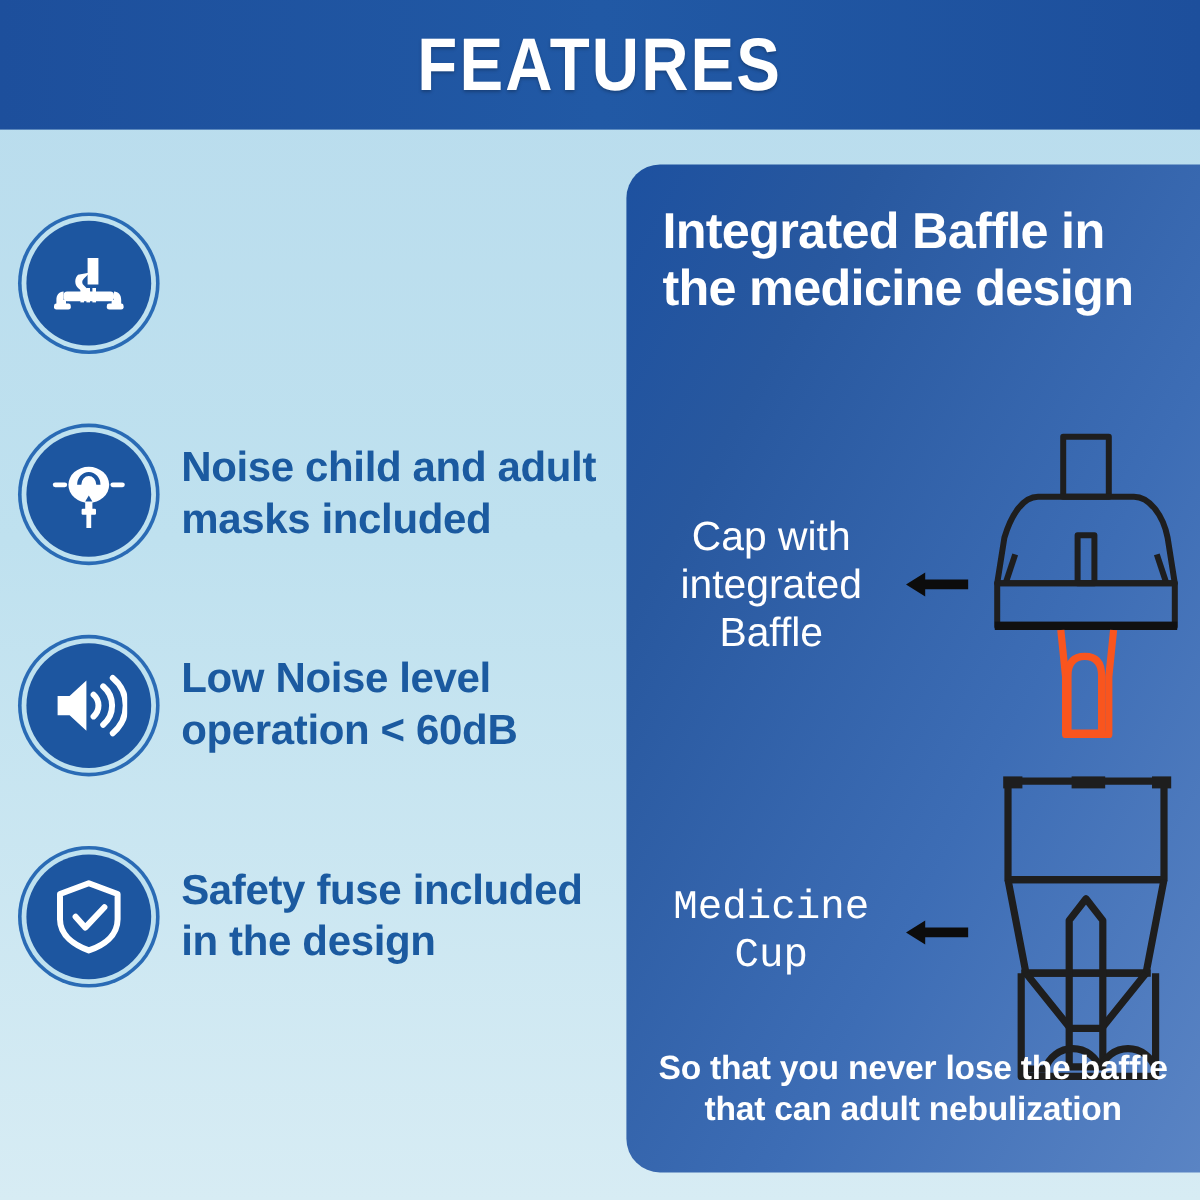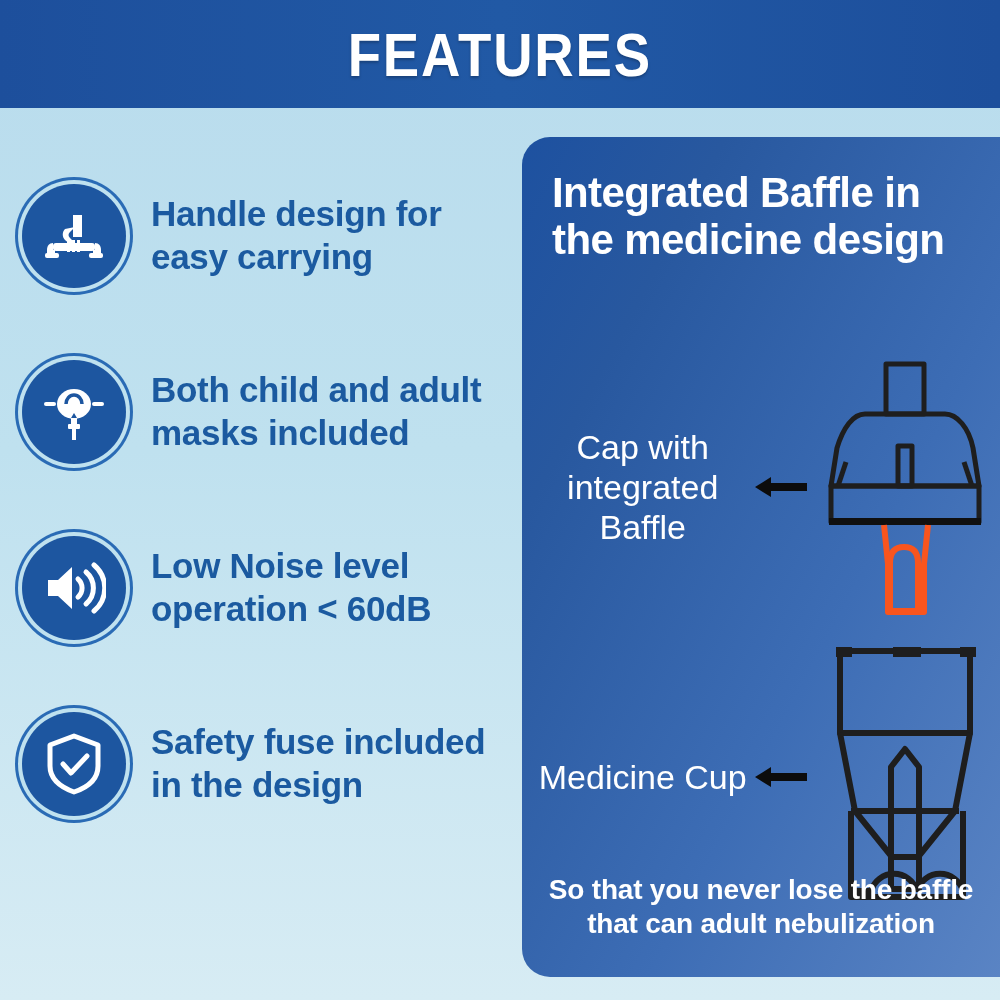--- a/index.html
+++ b/index.html
@@ -74,21 +74,21 @@
     font-size:42px;line-height:1.12;
     font-weight:bold;
     letter-spacing:-.6px;
     text-align:left;
   }
 
   .row{position:absolute;display:flex;align-items:center;}
 
   
   .cap-row{left:12px;top:215px;width:466px;height:270px;}
-  .cup-row{left:12px;top:495px;width:466px;height:290px;}
+  .cup-row{left:12px;top:495px;width:466px;height:290px;font-family:Liberation Mono, monospace;}
 
   .lbl{
     width:230px;
     color:#ffffff;
     font-size:34px;
     line-height:1.18;
     font-weight:normal;
     text-align:center;
   }
   .arrow{
@@ -126,39 +126,38 @@
             <path d="M10 38 c-4 0 -6 3 -6 7 v5 h8 v-5 h-2 z"></path>
             <path d="M52 38 c4 0 6 3 6 7 v5 h-8 v-5 h2 z"></path>
             <rect x="2" y="48" width="14" height="5" rx="2"></rect>
             <rect x="46" y="48" width="14" height="5" rx="2"></rect>
             <rect x="24" y="35" width="3" height="12"></rect>
             <rect x="29" y="35" width="3" height="12"></rect>
             <rect x="34" y="35" width="3" height="12"></rect>
           </g>
         </svg>
       </div>
-      <div class="f-text">Handle design for easy carrying</div>
     </div>
 
     <div class="feature">
       <div class="f-icon">
         <svg width="64" height="64" viewBox="0 0 64 64">
           <g fill="#ffffff">
             <ellipse cx="32" cy="24" rx="17" ry="15"></ellipse>
             <rect x="2" y="22" width="12" height="4" rx="2"></rect>
             <rect x="50" y="22" width="12" height="4" rx="2"></rect>
             <rect x="29" y="36" width="6" height="10"></rect>
             <rect x="26" y="44" width="12" height="5" rx="1"></rect>
             <rect x="30" y="48" width="4" height="12"></rect>
           </g>
           <path d="M24 24 a8 9 0 0 1 16 0" fill="none" stroke="#1d56a0" stroke-width="3.5"></path>
           <path d="M32 33 l-3 5 h6 z" fill="#1d56a0"></path>
         </svg>
       </div>
-      <div class="f-text">Both child and adult masks included</div>
+      <div class="f-text">Noise child and adult masks included</div>
     </div>
 
 
     <div class="feature">
       <div class="f-icon">
         <svg width="64" height="58" viewBox="0 0 64 58">
           <path d="M6 21 h10 L30 8 v42 L16 37 H6 z" fill="#ffffff"></path>
           <g fill="none" stroke="#ffffff" stroke-width="5" stroke-linecap="round">
             <path d="M36 20 a12 12 0 0 1 0 18"></path>
             <path d="M44 13 a21 21 0 0 1 0 32"></path>

